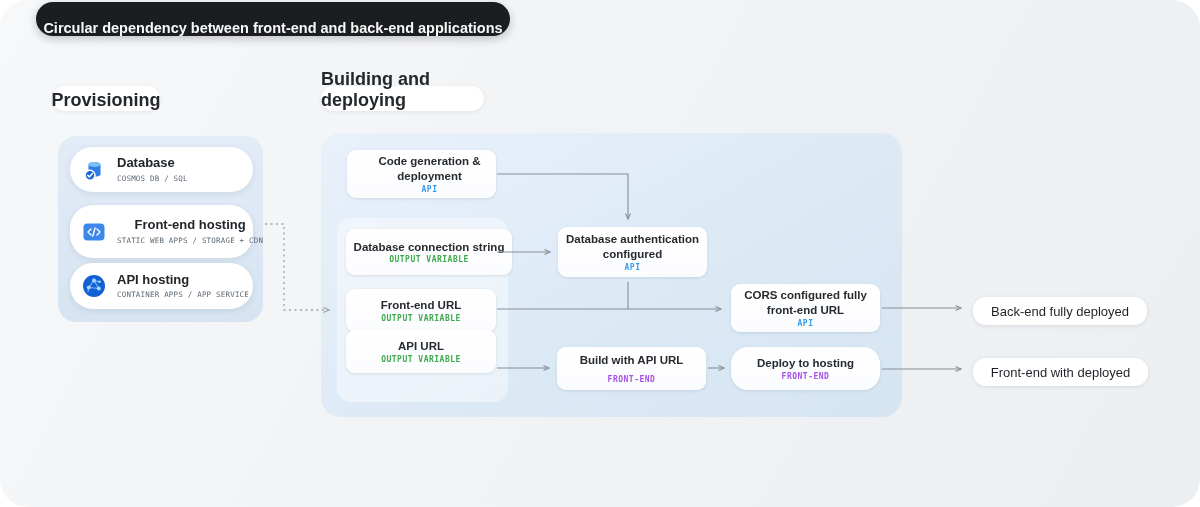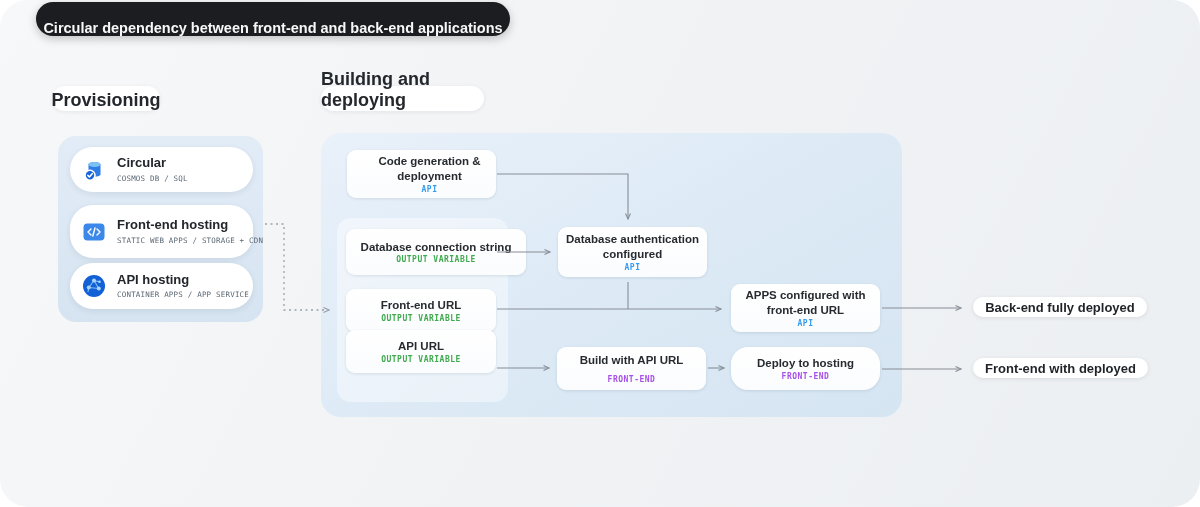--- a/index.html
+++ b/index.html
@@ -6,23 +6,23 @@
   .canvas{position:relative;width:1200px;height:507px;border-radius:28px;overflow:hidden;
           background:linear-gradient(118deg,#f7f8f9 0%,#f1f3f5 45%,#eceff2 100%);}
 
   
   .title-pill{position:absolute;left:36px;top:2px;width:474px;height:34px;background:#1b1d20;
               border-radius:17px;display:flex;align-items:flex-end;justify-content:center;
               color:#f7f8f8;font-size:14.5px;font-weight:600;box-shadow:0 3px 10px rgba(0,0,0,.22);}
   .section-pill{position:absolute;height:25px;background:#ffffff;border-radius:13px;
                 display:flex;align-items:flex-end;justify-content:center;color:#24282d;
                 font-size:18px;font-weight:600;box-shadow:0 1px 4px rgba(25,35,50,.08);}
-  .result-pill{position:absolute;height:20px;background:#ffffff;border-radius:13px;
+  .result-pill{position:absolute;height:28px;background:#ffffff;border-radius:13px;
                display:flex;align-items:center;justify-content:center;color:#1f2328;
-               font-size:13px;font-weight:700;box-shadow:0 1px 4px rgba(25,35,50,.10);}
+               font-size:13px;font-weight:400;box-shadow:0 1px 4px rgba(25,35,50,.10);}
 
   
   .panel{position:absolute;}
   .left-panel{left:58px;top:136px;width:205px;height:186px;border-radius:18px;
               background:linear-gradient(180deg,#e2ecf7,#d6e4f1);}
   .right-panel{left:321px;top:133px;width:581px;height:284px;border-radius:20px;
                background:linear-gradient(150deg,#e9f1fa 0%,#dbe9f5 60%,#d6e5f2 100%);}
   .inner-panel{left:337px;top:218px;width:171px;height:184px;border-radius:14px;
                background:rgba(255,255,255,.42);}
 
@@ -72,26 +72,26 @@
   <div class="prov-card" style="top:147px;height:45px;">
     <span class="icon">
       <svg width="28" height="28" viewBox="0 0 28 28">
         <path d="M8.5 8.6 a6 2.5 0 0 1 12 0 v9.6 a6 2.5 0 0 1 -12 0 z" fill="#2e7de6"></path>
         <ellipse cx="14.5" cy="8.6" rx="6" ry="2.5" fill="#7cc0f4"></ellipse>
         <circle cx="10" cy="19.3" r="5" fill="#1565d8" stroke="#ffffff" stroke-width="1.6"></circle>
         <path d="M7.8 19.4 l1.6 1.6 l3 -3.5" fill="none" stroke="#ffffff" stroke-width="1.5" stroke-linecap="round" stroke-linejoin="round"></path>
       </svg>
     </span>
     <span class="prov-text">
-      <span class="prov-title">Circular</span>
+      <span class="prov-title">Database</span>
       <span class="prov-sub">COSMOS DB / SQL</span>
     </span>
   </div>
 
-  <div class="prov-card" style="top:205px;height:53px;">
+  <div class="prov-card" style="top:205px;height:53px;text-align:center;">
     <span class="icon">
       <svg width="28" height="28" viewBox="0 0 28 28">
         <rect x="3.5" y="5.5" width="21" height="17" rx="4" fill="#3b87ea"></rect>
         <path d="M11 11 l-3 3 l3 3 M17 11 l3 3 l-3 3 M15 10 l-2.2 8" fill="none" stroke="#ffffff" stroke-width="1.4" stroke-linecap="round" stroke-linejoin="round"></path>
       </svg>
     </span>
     <span class="prov-text">
       <span class="prov-title">Front-end hosting</span>
       <span class="prov-sub">STATIC WEB APPS / STORAGE + CDN</span>
     </span>
@@ -112,21 +112,21 @@
       <span class="prov-title">API hosting</span>
       <span class="prov-sub">CONTAINER APPS / APP SERVICE</span>
     </span>
   </div>
 
   <div class="node" style="left:347px;top:150px;width:149px;height:48px;padding-left:19px;">
     <span class="node-label">Code generation &amp; deployment</span>
     <span class="tag tag-api">API</span>
   </div>
 
-  <div class="node one-line" style="left:346px;top:229px;width:180px;height:46px;">
+  <div class="node one-line" style="left:346px;top:229px;width:166px;height:46px;">
     <span class="node-label">Database connection string</span>
     <span class="tag tag-out">OUTPUT VARIABLE</span>
   </div>
 
   <div class="node one-line" style="left:346px;top:289px;width:150px;height:43px;">
     <span class="node-label">Front-end URL</span>
     <span class="tag tag-out">OUTPUT VARIABLE</span>
   </div>
 
   <div class="node one-line" style="left:346px;top:330px;width:150px;height:43px;">
@@ -138,21 +138,21 @@
     <span class="node-label">Database authentication configured</span>
     <span class="tag tag-api">API</span>
   </div>
 
   <div class="node one-line" style="left:557px;top:347px;width:149px;height:43px;gap:8px;">
     <span class="node-label">Build with API URL</span>
     <span class="tag tag-fe">FRONT-END</span>
   </div>
 
   <div class="node" style="left:731px;top:284px;width:149px;height:48px;padding:3px 12px;">
-    <span class="node-label">APPS configured with front-end URL</span>
+    <span class="node-label">CORS configured fully front-end URL</span>
     <span class="tag tag-api">API</span>
   </div>
 
   <div class="node one-line" style="left:731px;top:347px;width:149px;height:43px;border-radius:17px;">
     <span class="node-label">Deploy to hosting</span>
     <span class="tag tag-fe">FRONT-END</span>
   </div>
 
   <div class="result-pill" style="left:973px;top:297px;width:174px;">
     <span>Back-end fully deployed</span>

